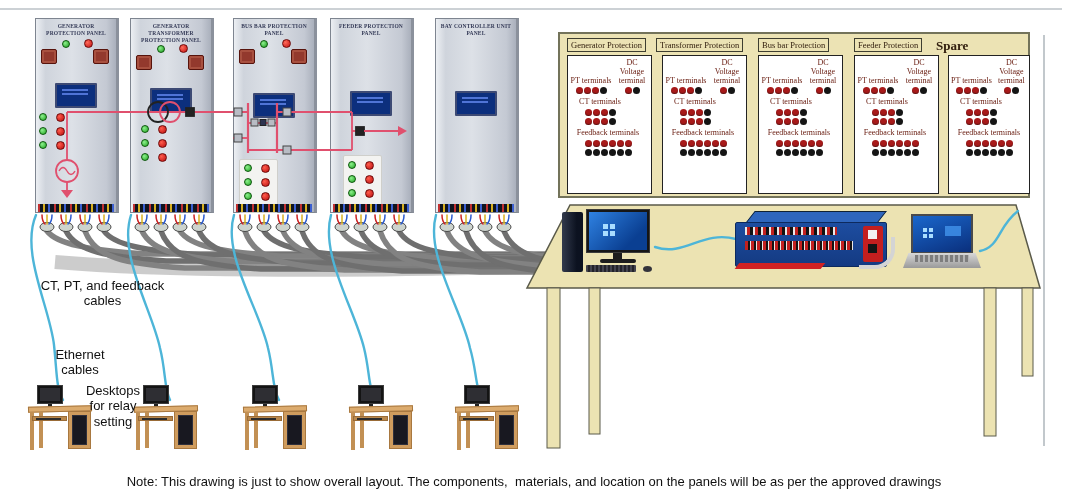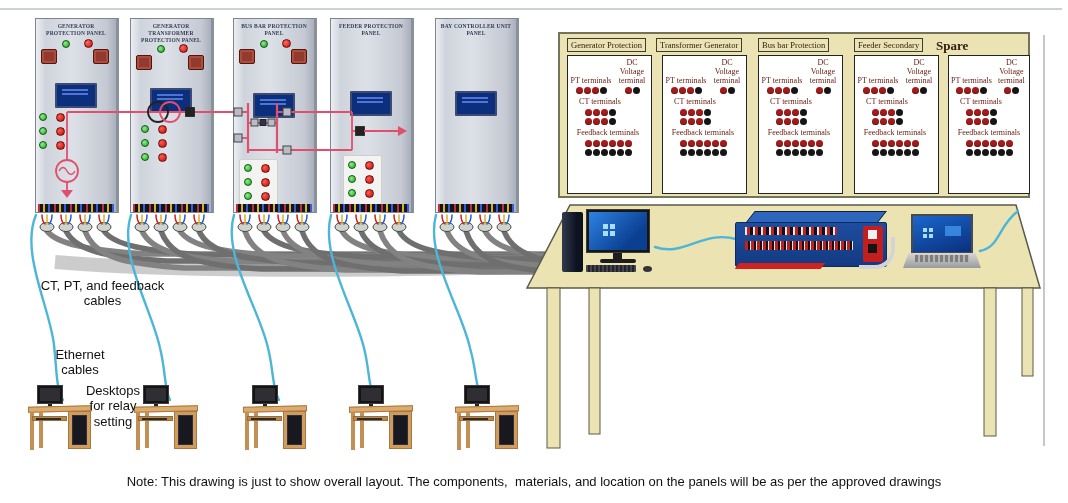--- a/index.html
+++ b/index.html
@@ -175,23 +175,23 @@
   </div>
 
   <div class="panel" style="left:435px">
     <div class="panel-title">BAY CONTROLLER UNIT PANEL</div>
     <div class="hmi" style="top:72px"></div>
     <div class="strip"></div>
   </div>
 
   <div id="board">
     <div class="sec-title" style="left:7px;width:85px"><span>Generator Protection</span></div>
-    <div class="sec-title" style="left:96px;width:97px"><span>Transformer Generator</span></div>
+    <div class="sec-title" style="left:96px;width:97px"><span>Transformer Protection</span></div>
     <div class="sec-title" style="left:198px;width:85px"><span>Bus bar Protection</span></div>
-    <div class="sec-title" style="left:294px;width:85px"><span>Feeder Secondary</span></div>
+    <div class="sec-title" style="left:294px;width:85px"><span>Feeder Protection</span></div>
     <div class="sec-title plain" style="left:376px;width:82px"><span>Spare</span></div>
 
     <div class="tcard" style="left:7px">
       <div class="trow">
         <div class="tcol pt">
             <div class="plabel">PT terminals</div>
           <div class="dotrow"><span class="dot red"></span><span class="dot red"></span><span class="dot red"></span><span class="dot black"></span></div>
           </div>
         <div class="tcol dc">
             <div class="plabel">DC Voltage terminal</div>

